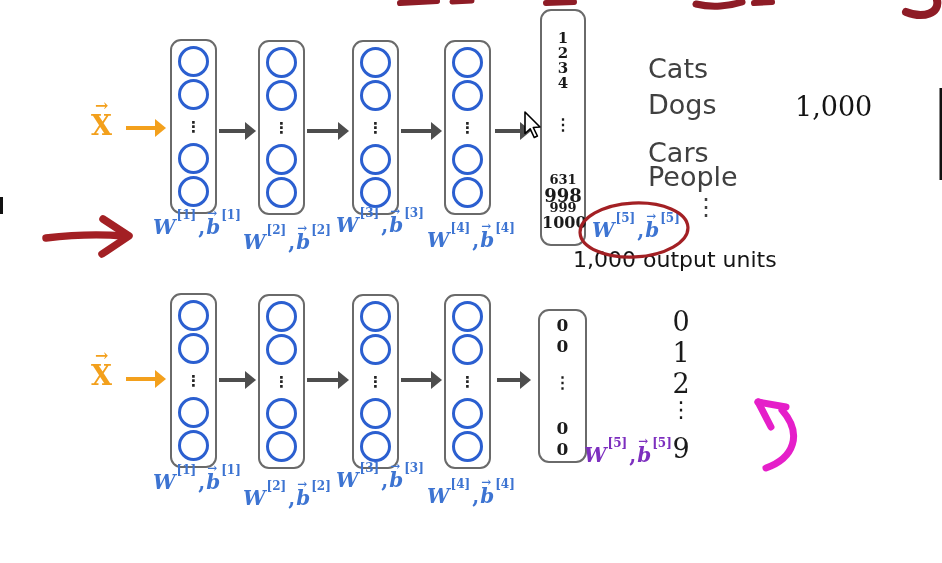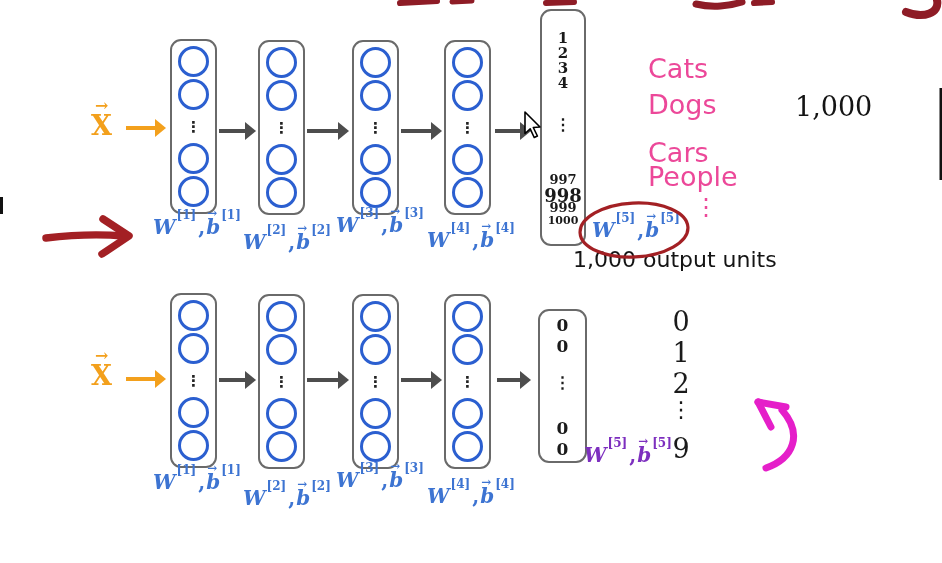--- a/index.html
+++ b/index.html
@@ -35,21 +35,21 @@
   .wb sup{font-size:12px;font-style:normal;font-weight:700;position:relative;top:-7px;margin-left:1px;}
   .wb .comma{margin:0 1px 0 2px;}
   .wb.purple{color:#7d2fbf;}
   .vec{position:relative;display:inline-block;}
   .vec .varr{position:absolute;left:1px;top:-10px;font-size:12px;font-weight:700;font-style:normal;}
 
   .xlab{position:absolute;color:#f3a01c;font-family:"DejaVu Serif",serif;font-weight:800;
         font-size:27px;line-height:1;}
   .xlab .varr{position:absolute;left:4px;top:-14px;font-size:16px;}
 
-  .classline{position:absolute;font-size:27px;line-height:1;color:#ec4899;}
+  .classline{position:absolute;font-size:27px;line-height:1;color:#404040;}
   .countnum{position:absolute;font-family:"DejaVu Serif",serif;font-size:27px;line-height:1;}
   .counttxt{position:absolute;font-size:26px;line-height:1;}
   .caption{position:absolute;font-size:22px;line-height:1;color:#141414;}
   .digit{position:absolute;width:26px;text-align:center;font-family:"DejaVu Serif",serif;
          font-size:27px;line-height:1;color:#1a1a1a;}
 
   .ink{position:absolute;inset:0;pointer-events:none;}
 </style>
 </head>
 <body>
@@ -92,24 +92,24 @@
         <div class="circ"></div>
     </div>
     <div class="arrow" style="left:495px;top:129px;width:26px;"></div>
 
     <div class="outbox" style="left:540px;top:9px;width:46px;height:237px;">
       <span class="onum" style="top:20px;font-size:15px;">1</span>
       <span class="onum" style="top:35px;font-size:15px;">2</span>
       <span class="onum" style="top:50px;font-size:15px;">3</span>
       <span class="onum" style="top:65px;font-size:15px;">4</span>
       <span class="onum" style="top:106px;font-size:16px;">⋮</span>
-      <span class="onum" style="top:162px;font-size:13px;">997</span>
+      <span class="onum" style="top:162px;font-size:13px;">631</span>
       <span class="onum" style="top:176px;font-size:18px;">998</span>
       <span class="onum" style="top:190px;font-size:13px;">999</span>
-      <span class="onum" style="top:204px;font-size:11px;">1000</span>
+      <span class="onum" style="top:204px;font-size:16px;">1000</span>
     </div>
 
     <span class="wb" style="left:153px;top:216px;"><i>W</i><sup>[1]</sup><span class="comma">,</span><span class="vec"><span class="varr">→</span><i>b</i></span><sup>[1]</sup></span>
     <span class="wb" style="left:243px;top:231px;"><i>W</i><sup>[2]</sup><span class="comma">,</span><span class="vec"><span class="varr">→</span><i>b</i></span><sup>[2]</sup></span>
     <span class="wb" style="left:336px;top:214px;"><i>W</i><sup>[3]</sup><span class="comma">,</span><span class="vec"><span class="varr">→</span><i>b</i></span><sup>[3]</sup></span>
     <span class="wb" style="left:427px;top:229px;"><i>W</i><sup>[4]</sup><span class="comma">,</span><span class="vec"><span class="varr">→</span><i>b</i></span><sup>[4]</sup></span>
     <span class="wb" style="left:592px;top:219px;"><i>W</i><sup>[5]</sup><span class="comma">,</span><span class="vec"><span class="varr">→</span><i>b</i></span><sup>[5]</sup></span>
 
     <span class="caption" style="left:573px;top:249px;">1,000 output units</span>
   </div>

